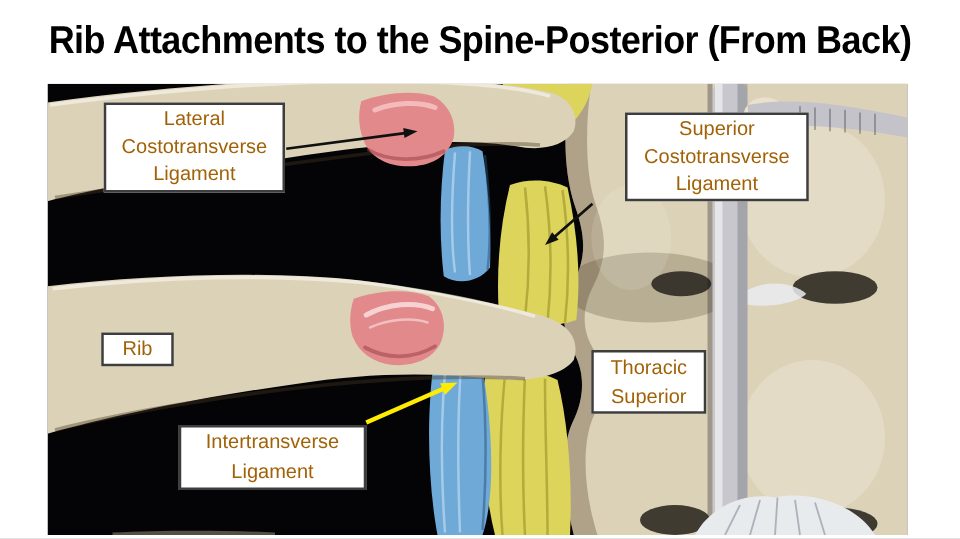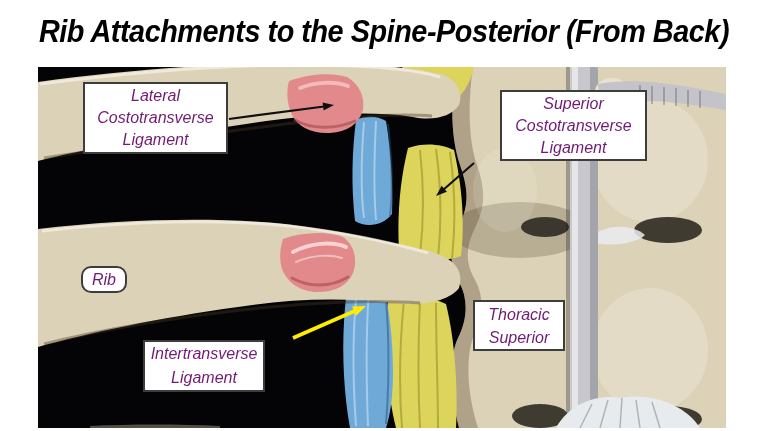--- a/index.html
+++ b/index.html
@@ -1,33 +1,33 @@
 <!DOCTYPE html>
 <html><head>
 <meta charset="utf-8">
 <style>
   html,body{margin:0;padding:0;}
   body{width:768px;height:431px;background:#ffffff;overflow:hidden;
        font-family:"Liberation Sans",sans-serif;}
-  #page-root{position:relative;width:768px;height:431px;background:#ffffff;font-style:italic;}
+  #page-root{position:relative;width:768px;height:431px;background:#ffffff;}
   .slide-title{position:absolute;left:0;top:6px;width:768px;height:52px;
        display:flex;align-items:center;justify-content:center;
        font-size:31px;font-weight:700;letter-spacing:-0.5px;color:#000;
        transform:scaleX(.93);transform-origin:50% 50%;white-space:nowrap;}
   .figure-wrap{position:absolute;left:38px;top:67px;width:688px;height:361px;}
   .label{position:absolute;box-sizing:border-box;background:#ffffff;
-       border:2px solid #3d3d3d;color:#701a75;text-align:center;
+       border:2px solid #3d3d3d;color:#a16207;text-align:center;
        display:flex;flex-direction:column;justify-content:center;
        font-size:16px;line-height:22px;z-index:5;}
   .label div{white-space:nowrap;}
   #label-lateral{left:83px;top:82px;width:145px;height:72px;}
   #label-superior{left:472px;top:90px;width:147px;height:71px;margin-left:28px;}
-  #label-rib{left:81px;top:266px;width:46px;height:27px;border-radius:10px;}
-  #label-intertransverse{left:143px;top:340px;width:122px;height:52px;line-height:24px;justify-content:flex-end;}
-  #label-thoracic{left:473px;top:300px;width:92px;height:51px;line-height:23px;justify-content:flex-end;}
+  #label-rib{left:81px;top:266px;width:58px;height:27px;}
+  #label-intertransverse{left:143px;top:340px;width:150px;height:52px;line-height:24px;justify-content:flex-end;}
+  #label-thoracic{left:473px;top:280px;width:92px;height:51px;line-height:23px;justify-content:flex-end;}
 </style>
 </head>
 <body>
 
 <div id="page-root">
 
   <div class="slide-title">Rib Attachments to the Spine-Posterior (From Back)</div>
 
   <div class="figure-wrap">
     <svg width="688" height="361" viewBox="38 67 688 361" xmlns="http://www.w3.org/2000/svg">

